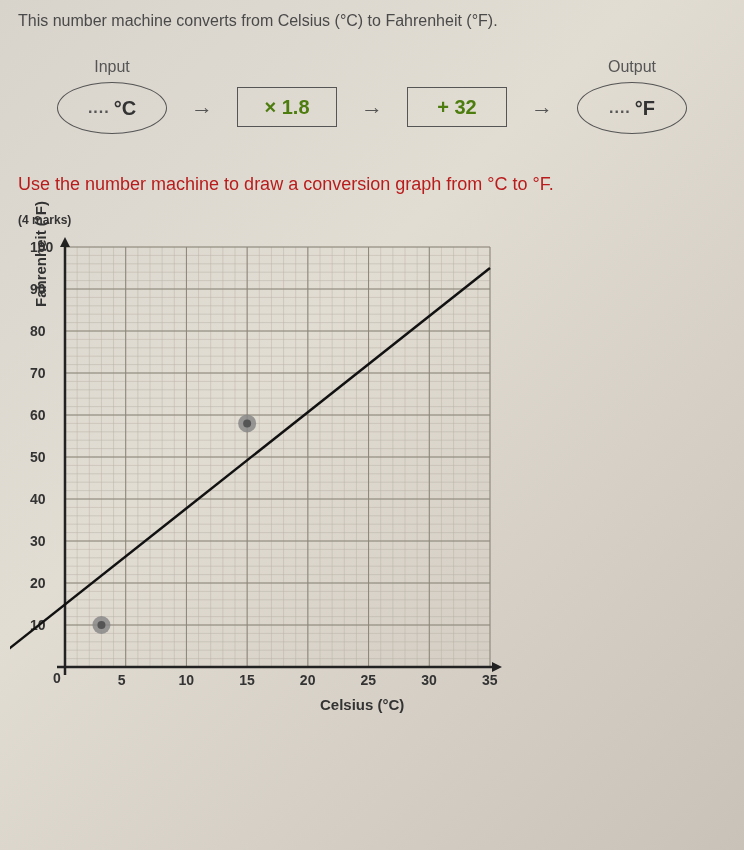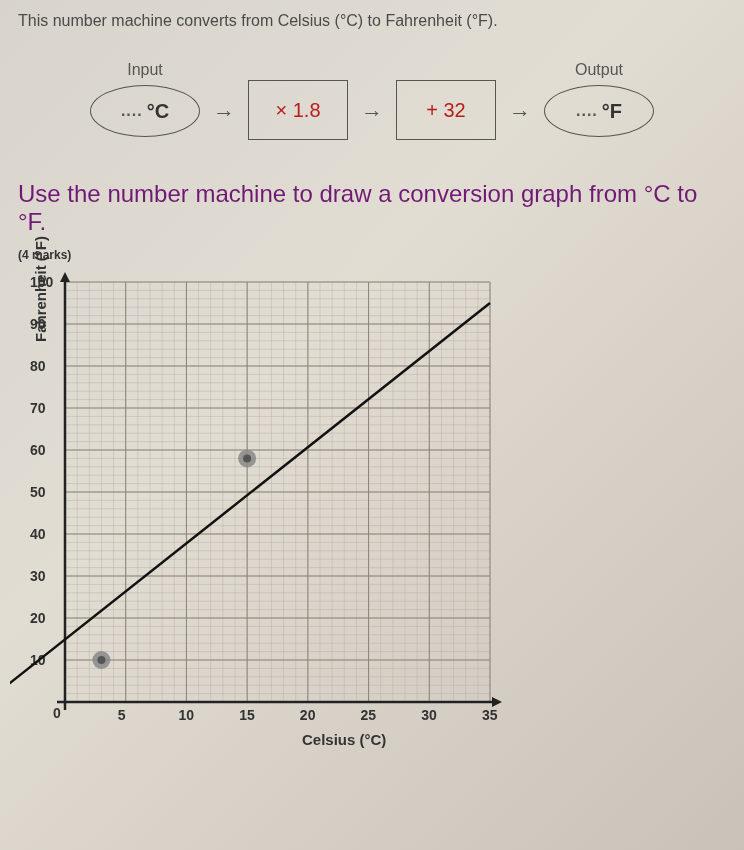--- a/index.html
+++ b/index.html
@@ -16,46 +16,46 @@
   .prompt {
     font-size: 16px;
     font-weight: 500;
     color: #4a4a4a;
     margin-bottom: 28px;
   }
   .machine {
     display: flex;
     align-items: center;
     justify-content: center;
-    gap: 13px;
+    gap: 24px;
     margin: 10px 20px 40px 20px;
   }
   .col { display: flex; flex-direction: column; align-items: center; }
   .io-label { font-size: 16px; color: #555; margin-bottom: 6px; font-weight: 500; }
   .oval {
     width: 110px; height: 52px;
     border: 1.5px solid #555;
     border-radius: 50%;
     display: flex; align-items: center; justify-content: center;
     font-size: 20px; font-weight: 600; color: #333;
   }
   .blank { letter-spacing: 1px; color: #555; margin-right: 4px; font-size: 16px;}
   .rect {
-    width: 100px; height: 60px;
+    width: 100px; height: 40px;
     border: 1.5px solid #555;
     display: flex; align-items: center; justify-content: center;
-    font-size: 20px; font-weight: 400; color: #b91c1c;
+    font-size: 20px; font-weight: 700; color: #4d7c0f;
     margin-top: 22px;
   }
   .arrow {
     font-size: 22px; color: #555; margin-top: 22px;
   }
   .instruction {
-    font-size: 24px; color: #701a75; font-weight: 500;
-    margin-bottom: 12px;
+    font-size: 18px; color: #b91c1c; font-weight: 500;
+    margin-bottom: 18px;
   }
   .marks {
     font-size: 12px; font-weight: 700; color: #333;
     margin-bottom: 10px;
   }
   .graph-wrap {
     position: relative;
     width: 500px;
     height: 470px;
     margin-left: -8px;
@@ -63,21 +63,21 @@
   .chart-svg { display: block; }
   .ylab {
     position: absolute;
     left: 22px; top: 70px;
     transform: rotate(-90deg);
     transform-origin: left top;
     font-size: 15px; color: #333; font-weight: 600;
   }
   .xlab {
     position: absolute;
-    left: 292px; bottom: -6px;
+    left: 310px; bottom: -6px;
     font-size: 15px; color: #333; font-weight: 600;
   }
 </style>
 </head>
 <body>
 
 <div class="prompt">This number machine converts from Celsius (°C) to Fahrenheit (°F).</div>
 
 <div class="machine">
   <div class="col">

